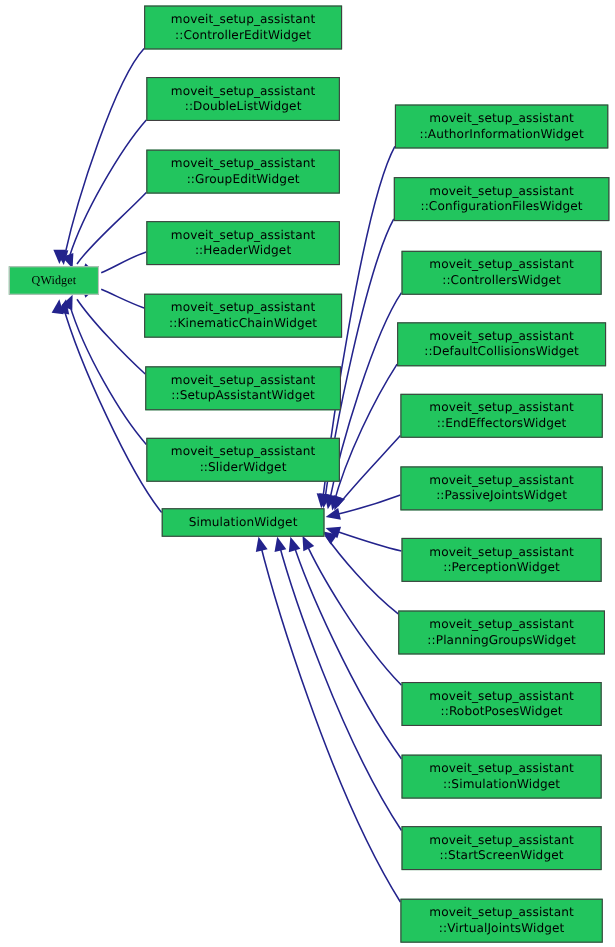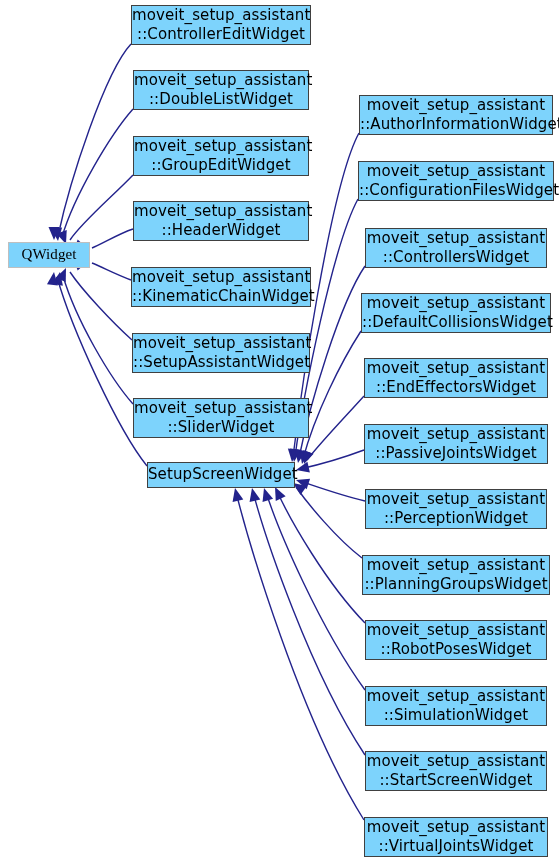--- a/index.html
+++ b/index.html
@@ -19,27 +19,26 @@
     position: absolute;
     left: 0;
     top: 0;
     width: 559px;
     height: 861px;
     pointer-events: none;
   }
   .node {
     position: absolute;
     box-sizing: border-box;
-    background: #7dd3fc;
+    background: #22c55e;
     border: 1px solid #404040;
     display: flex;
     align-items: center;
-    justify-content: center;
     text-align: center;
-    font-size: 15px;
+    font-size: 11px;
     line-height: 1.28;
     color: #000000;
     letter-spacing: 0.1px;
     white-space: pre-line;
     z-index: 2;
   }
   .node.root {
     border: 1px solid #bfbfbf;
     font-family: Liberation Serif, serif;
   }
@@ -144,21 +143,21 @@
       <div class="node" style="left: 133px; top: 136px; width: 176px; height: 40px;"><span class="label">moveit_setup_assistant
 ::GroupEditWidget</span></div>
       <div class="node" style="left: 133px; top: 201px; width: 176px; height: 40px;"><span class="label">moveit_setup_assistant
 ::HeaderWidget</span></div>
       <div class="node" style="left: 131px; top: 267px; width: 180px; height: 40px;"><span class="label">moveit_setup_assistant
 ::KinematicChainWidget</span></div>
       <div class="node" style="left: 132px; top: 333px; width: 178px; height: 40px;"><span class="label">moveit_setup_assistant
 ::SetupAssistantWidget</span></div>
       <div class="node" style="left: 133px; top: 398px; width: 176px; height: 40px;"><span class="label">moveit_setup_assistant
 ::SliderWidget</span></div>
-      <div class="node" style="left: 147px; top: 462px; width: 148px; height: 26px;"><span class="label">SetupScreenWidget</span></div>
+      <div class="node" style="left: 147px; top: 462px; width: 148px; height: 26px;"><span class="label">SimulationWidget</span></div>
       <div class="node" style="left: 359px; top: 95px; width: 194px; height: 40px;"><span class="label">moveit_setup_assistant
 ::AuthorInformationWidget</span></div>
       <div class="node" style="left: 358px; top: 161px; width: 196px; height: 40px;"><span class="label">moveit_setup_assistant
 ::ConfigurationFilesWidget</span></div>
       <div class="node" style="left: 365px; top: 228px; width: 182px; height: 40px;"><span class="label">moveit_setup_assistant
 ::ControllersWidget</span></div>
       <div class="node" style="left: 361px; top: 293px; width: 190px; height: 40px;"><span class="label">moveit_setup_assistant
 ::DefaultCollisionsWidget</span></div>
       <div class="node" style="left: 364px; top: 358px; width: 184px; height: 40px;"><span class="label">moveit_setup_assistant
 ::EndEffectorsWidget</span></div>

